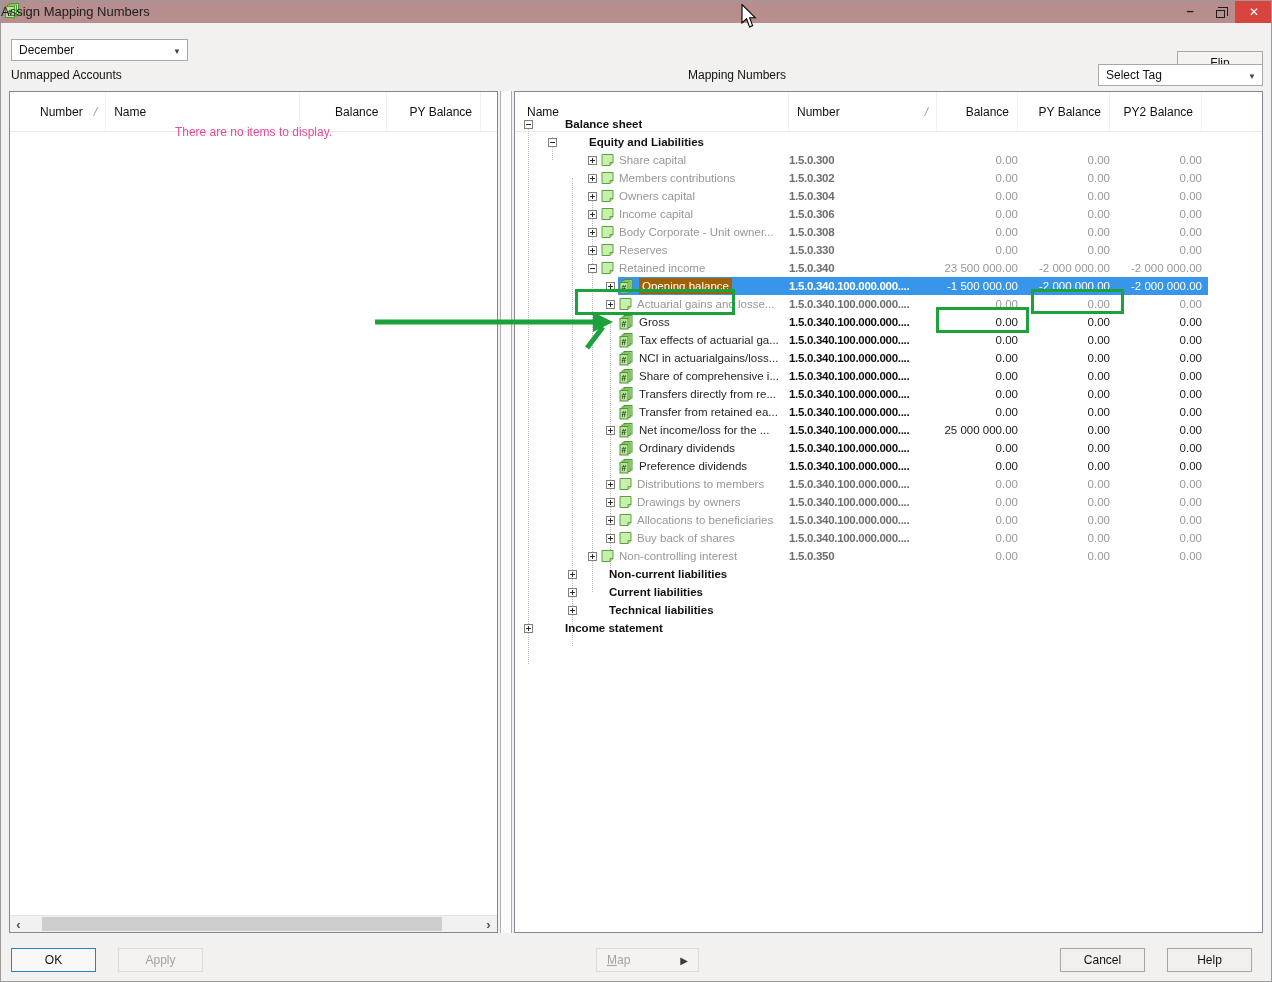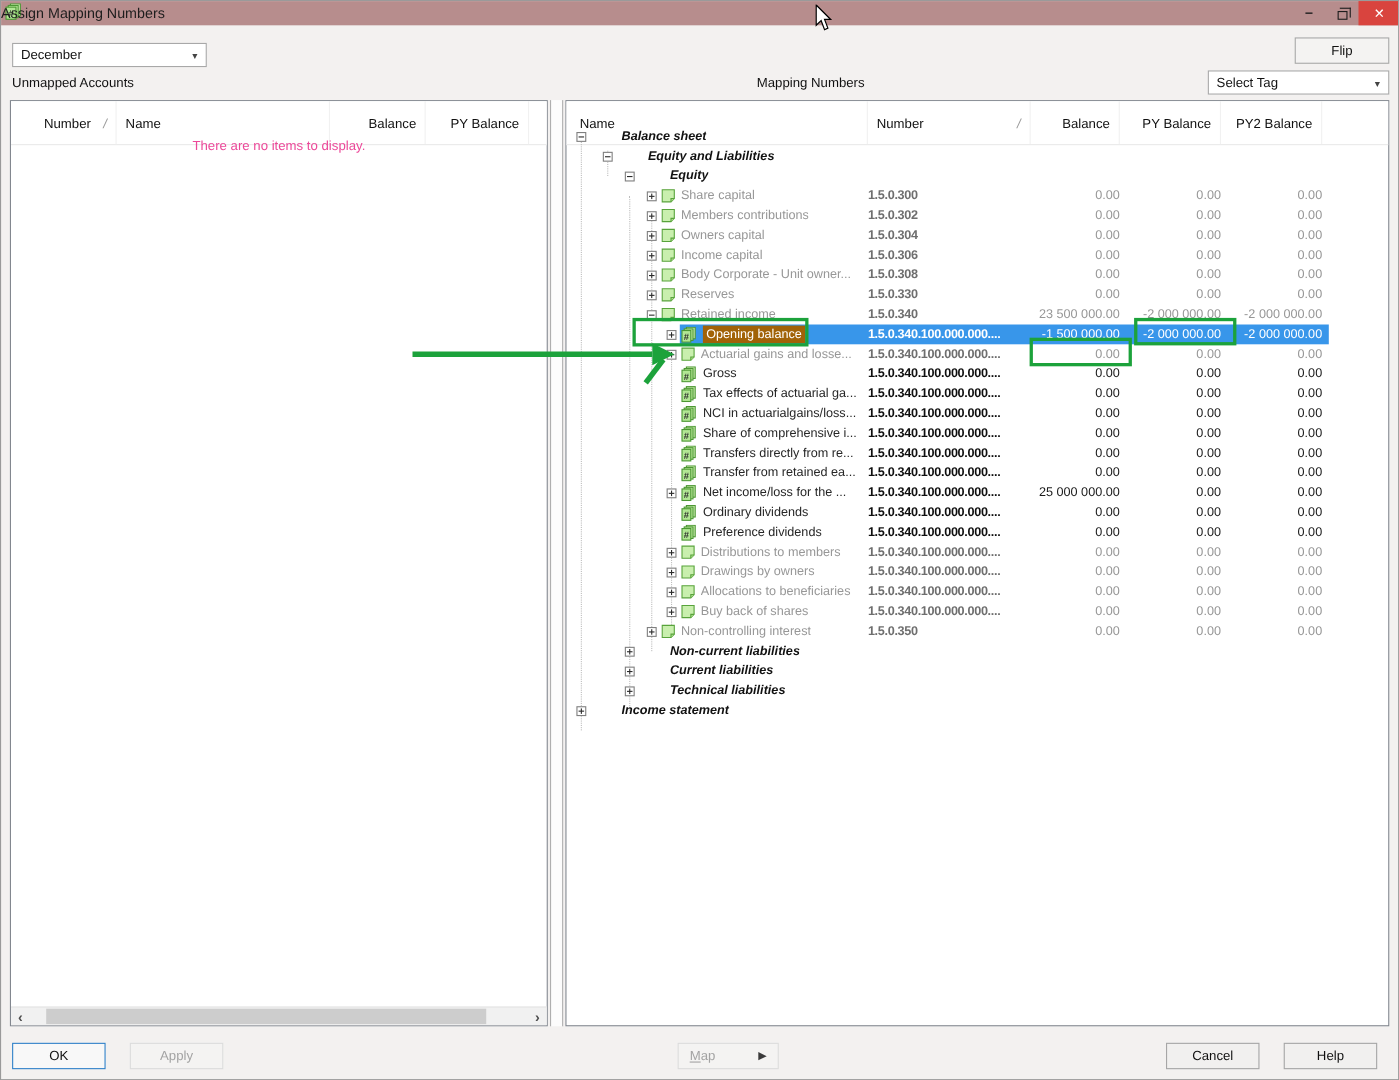--- a/index.html
+++ b/index.html
@@ -62,21 +62,21 @@
   
   .rows { position:absolute; left:0; top:23px; right:0; bottom:0; overflow:hidden; }
   .guide { position:absolute; width:0; border-left:1px dotted #bdbdbd; }
   .trow { position:relative; display:flex; height:18px; align-items:center; font-size:11.5px; white-space:nowrap; }
   .cell { flex:none; height:100%; display:flex; align-items:center; position:relative; }
   .c-name { width:274px; overflow:hidden; }
   .c-num { width:148px; font-weight:bold; letter-spacing:-0.3px; }
   .c-bal { width:81px; justify-content:flex-end; }
   .c-py { width:92px; justify-content:flex-end; }
   .c-py2 { width:92px; justify-content:flex-end; }
-  .trow.cat .c-name { font-weight:bold; color:#111;font-style:italic; }
+  .trow.cat .c-name { font-weight:bold; color:#111; }
   .trow.folder .row-label { color:#979797; }
   .trow.folder .c-num { color:#6e6e6e; }
   .trow.folder .c-bal, .trow.folder .c-py, .trow.folder .c-py2 { color:#979797; }
   .trow.hash .row-label { color:#262626; }
   .trow.hash .c-num { color:#0f0f0f; }
   .trow.hash .c-bal, .trow.hash .c-py, .trow.hash .c-py2 { color:#1a1a1a; }
   .sel-bg { position:absolute; left:103px; width:590px; top:0; bottom:0; background:#3896ea; }
   .trow.selected .row-label, .trow.selected .c-num, .trow.selected .c-bal,
   .trow.selected .c-py, .trow.selected .c-py2 { color:#fff !important; }
   .exp { flex:none; width:9px; height:9px; border:1px solid #7f7f7f; background:#fff; position:relative; margin-right:4px; }
@@ -89,21 +89,21 @@
   
   .hscroll { position:absolute; left:0; right:0; bottom:0; height:17px; background:#f1f1f1; border-top:1px solid #e3e3e3; display:flex; }
   .sbtn { width:17px; height:16px; display:flex; align-items:center; justify-content:center; color:#4d4d4d; font-size:13px; font-weight:bold; }
   .strack { flex:1; position:relative; }
   .sthumb { position:absolute; left:15px; width:400px; top:1px; bottom:1px; background:#cdcdcd; }
 
   
   .btn { position:absolute; top:947px; height:24px; font-size:12px; color:#111; background:#f1f0ef; border:1px solid #a6a6a6; display:flex; align-items:center; justify-content:center; }
   #btn-ok { left:10px; width:85px; border:1px solid #2f80c8; background:#f8f8f8; }
   #btn-apply { left:117px; width:85px; color:#a3a3a3; border-color:#dcdcdc; background:#f4f3f2; }
-  #btn-map { left:595px; width:92px; color:#a3a3a3; border-color:#dcdcdc; background:#f4f3f2; justify-content:space-between; padding:0 10px;margin-left:20px; }
+  #btn-map { left:595px; width:103px; color:#a3a3a3; border-color:#dcdcdc; background:#f4f3f2; justify-content:space-between; padding:0 10px; }
   #btn-map .lbl { display:inline-block; }
   #btn-map .lbl::first-letter { text-decoration:underline; }
   #btn-map .map-arrow { color:#3a3a3a; font-size:10px; }
   #btn-cancel { left:1059px; width:85px; }
   #btn-help { left:1166px; width:85px; }
 
   
   #ann-layer { position:absolute; left:0; top:0; width:1272px; height:982px; z-index:40; pointer-events:none; }
 </style>
 </head>
@@ -135,21 +135,21 @@
 <span id="cursor">
   <svg width="18" height="26" viewBox="0 0 18 26">
     <polygon points="1,0.5 1,19 5.5,14.8 8.6,23 11.6,21.6 8.6,13.7 14.2,13.7" fill="#fff" stroke="#000" stroke-width="1.1"></polygon>
   </svg>
 </span>
 
 <div class="combo" id="combo-period">
   <span>December</span>
   <span class="arrow">▼</span>
 </div>
-<div class="btn" id="btn-flip" style="top:33px;">
+<div class="btn" id="btn-flip" style="top:50px;">
   <span>Flip</span>
 </div>
 <div class="sec-label" id="lbl-unmapped">Unmapped Accounts</div>
 <div class="sec-label" id="lbl-mapping">Mapping Numbers</div>
 <div class="combo" id="combo-tag">
   <span>Select Tag</span>
   <span class="arrow">▼</span>
 </div>
 
 <div class="panel" id="left-panel">
@@ -220,31 +220,20 @@
         <div class="cell c-num"></div>
         <div class="cell c-bal"></div>
         <div class="cell c-py"></div>
         <div class="cell c-py2"></div>
       </div>
       <div class="trow cat">
         <div class="cell c-name">
           <span class="indent" style="width: 33px;"></span>
           <span class="exp minus"></span>
           <span class="row-label" style="margin-left: 28px;">Equity and Liabilities</span>
-        </div>
-        <div class="cell c-num"></div>
-        <div class="cell c-bal"></div>
-        <div class="cell c-py"></div>
-        <div class="cell c-py2"></div>
-      </div>
-      <div class="trow cat">
-        <div class="cell c-name">
-          <span class="indent" style="width: 53px;"></span>
-          <span class="exp minus"></span>
-          <span class="row-label" style="margin-left: 28px;">Equity</span>
         </div>
         <div class="cell c-num"></div>
         <div class="cell c-bal"></div>
         <div class="cell c-py"></div>
         <div class="cell c-py2"></div>
       </div>
       <div class="trow folder">
         <div class="cell c-name">
           <span class="indent" style="width: 73px;"></span>
           <span class="exp plus"></span>

